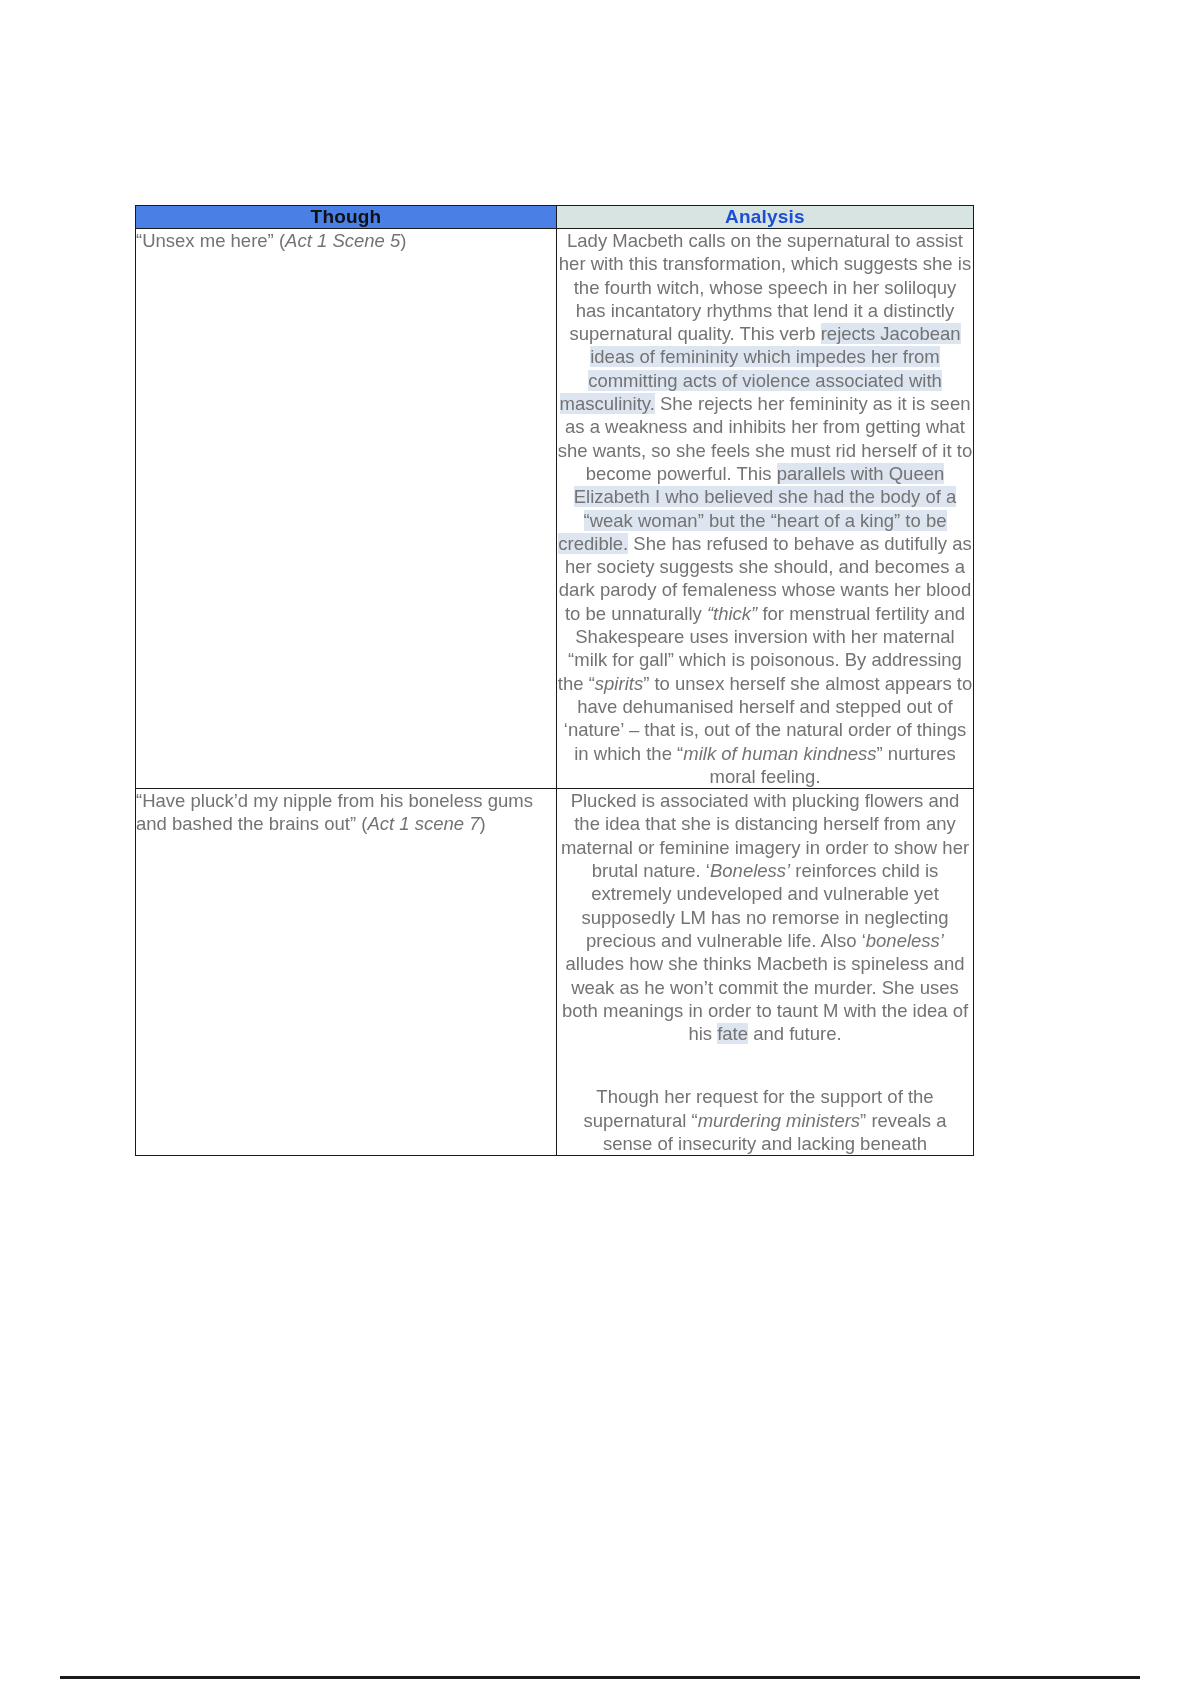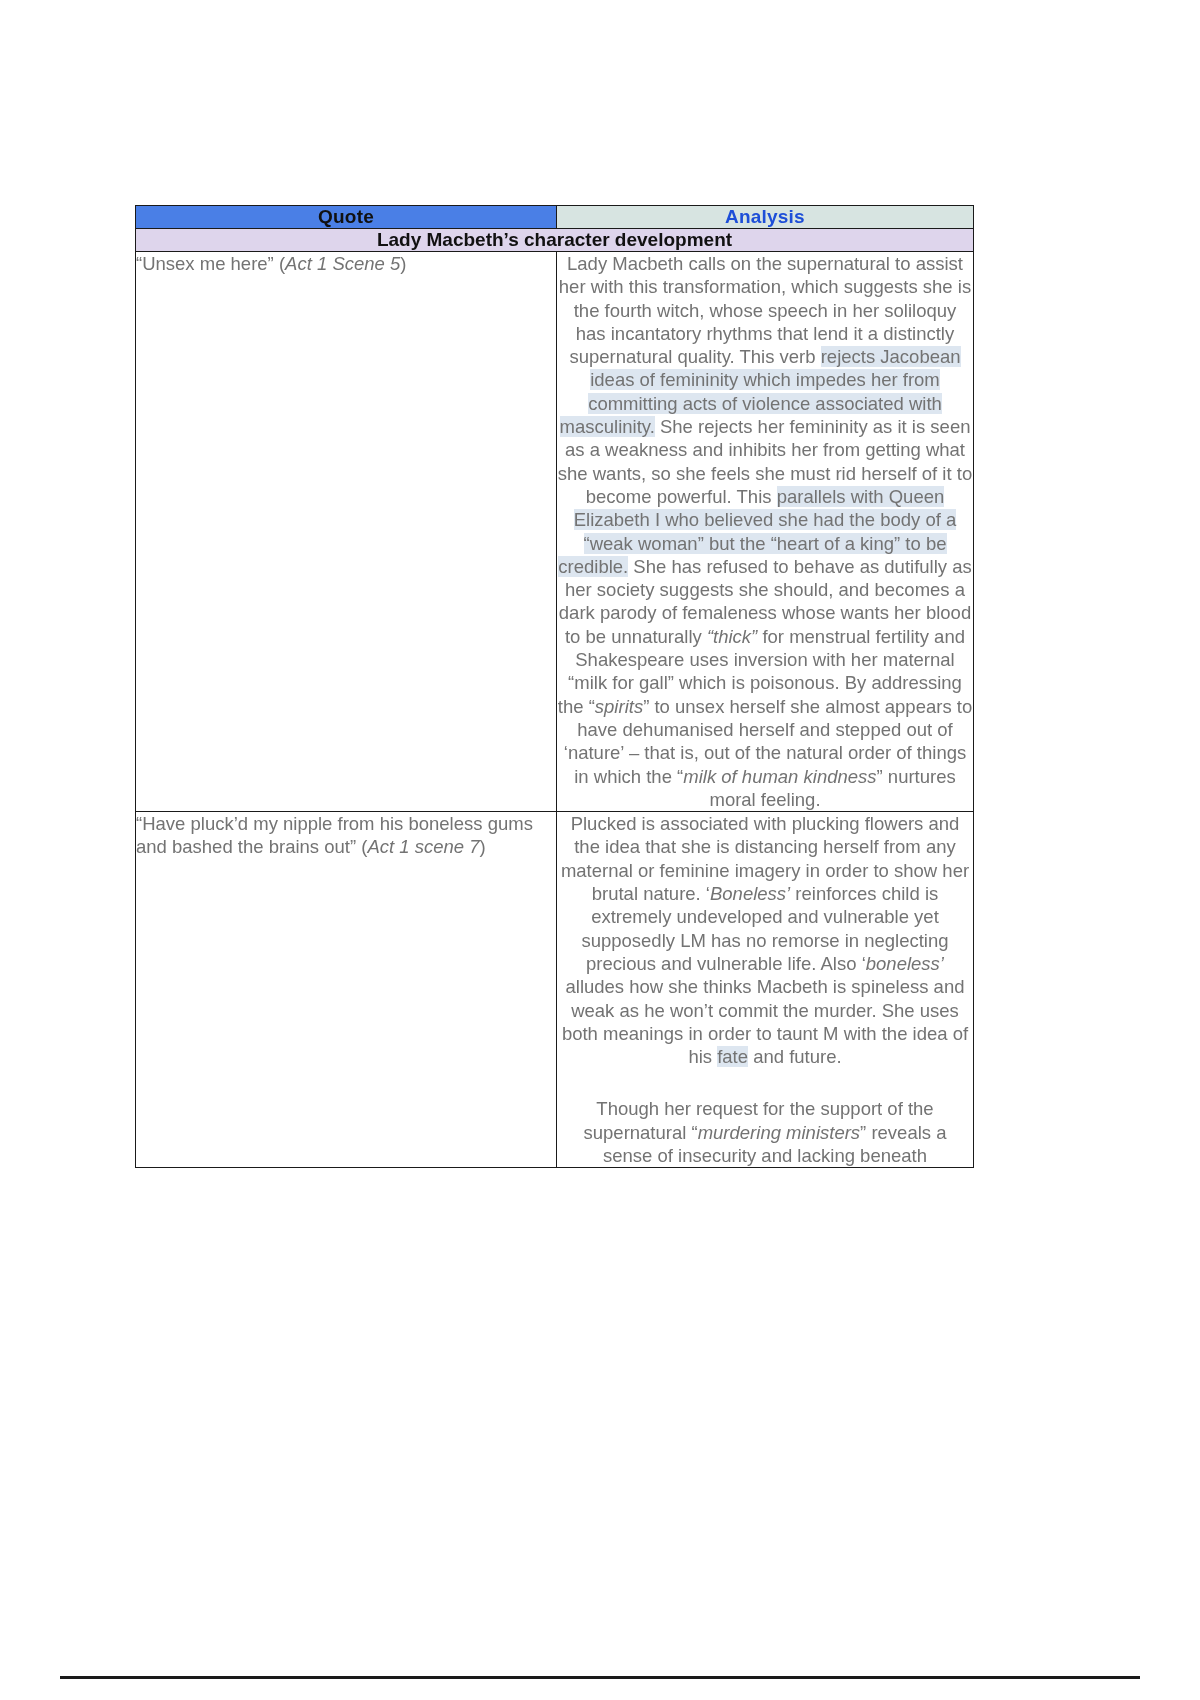--- a/index.html
+++ b/index.html
@@ -78,21 +78,21 @@
     font-size: 18.5px;
     line-height: 23.3px;
     padding: 14px 14px 16px 12px;
     background: #ffffff;
     color: #737373;
   }
   .body-cell p {
     margin: 0 0 0 0;
   }
   .body-cell p + p {
-    margin-top: 29px;
+    margin-top: 40px;
   }
   .quote-cell {
     padding-left: 11px;
     padding-right: 10px;
   }
   .analysis-cell {
     padding-left: 12px;
     padding-right: 10px;
     text-align: center;
   }
@@ -116,25 +116,22 @@
 
 <div class="page">
 
   <table class="doc-table">
     <colgroup>
       <col class="col-quote">
       <col class="col-analysis">
     </colgroup>
     <tbody>
       <tr>
-        <th class="hdr-cell hdr-quote">Quote</th>
+        <th class="hdr-cell hdr-quote">Though</th>
         <th class="hdr-cell hdr-analysis">Analysis</th>
-      </tr>
-      <tr>
-        <td class="subhdr-cell" colspan="2">Lady Macbeth’s character development</td>
       </tr>
       <tr>
         <td class="body-cell quote-cell">
           <p><span>“Unsex me here” (</span><em>Act 1 Scene 5</em><span>)</span></p>
         </td>
         <td class="body-cell analysis-cell">
           <p class="rich"><span>Lady Macbeth calls on the supernatural to assist her with this transformation, which suggests she is the fourth witch, whose speech in her soliloquy has incantatory rhythms that lend it a distinctly supernatural quality. This verb </span><span class="hl">rejects Jacobean ideas of femininity which impedes her from committing acts of violence associated with masculinity.</span><span> She rejects her femininity as it is seen as a weakness and inhibits her from getting what she wants, so she feels she must rid herself of it to become powerful. This </span><span class="hl">parallels with Queen Elizabeth I who believed she had the body of a “weak woman” but the “heart of a king” to be credible.</span><span>  She has refused to behave as dutifully as her society suggests she should, and becomes a dark parody of femaleness whose wants her blood to be unnaturally </span><em>“thick”</em><span> for menstrual fertility and Shakespeare uses inversion with her maternal “milk for gall” which is poisonous. By addressing the “</span><em>spirits</em><span>” to unsex herself she almost appears to have dehumanised herself and stepped out of ‘nature’ – that is, out of the natural order of things in which the “</span><em>milk of human kindness</em><span>” nurtures moral feeling.</span></p>
         </td>
       </tr>
       <tr>

